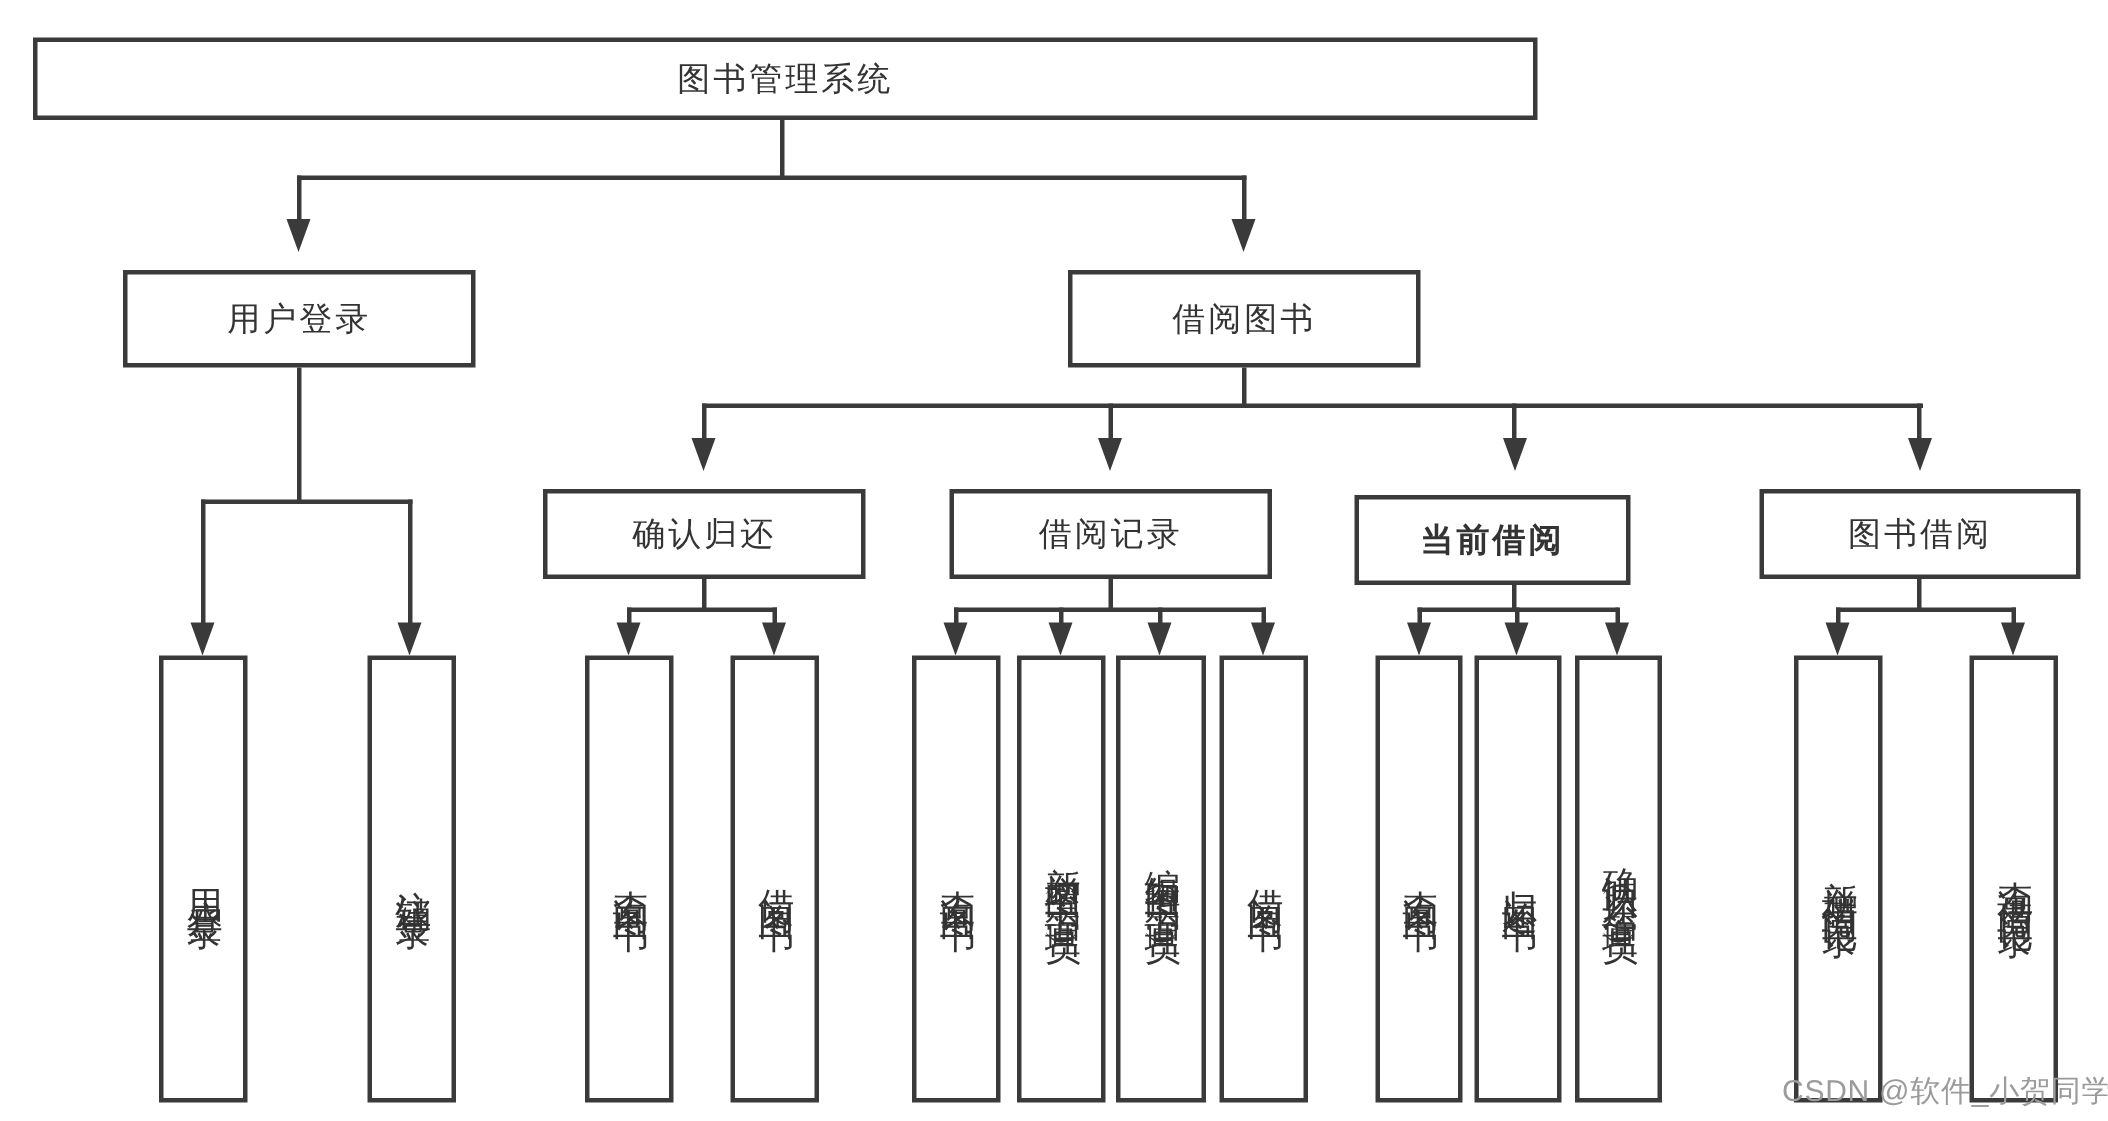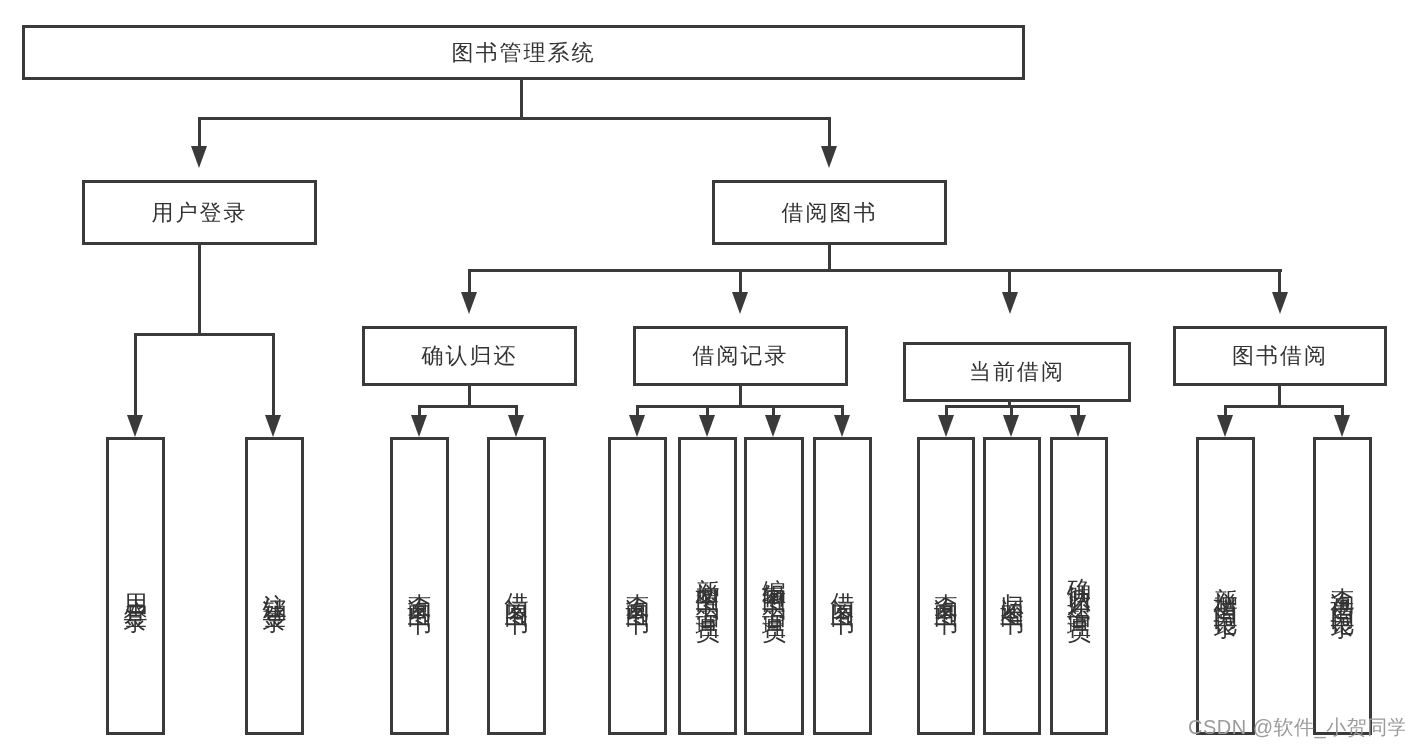--- a/index.html
+++ b/index.html
@@ -87,21 +87,21 @@
   <div class="ah" style="left:461px; top:292px;"></div>
   <div class="vl" style="left:739px; top:269px; height:25px;"></div>
   <div class="ah" style="left:732px; top:292px;"></div>
   <div class="vl" style="left:1008px; top:269px; height:25px;"></div>
   <div class="ah" style="left:1002px; top:292px;"></div>
   <div class="vl" style="left:1278px; top:269px; height:25px;"></div>
   <div class="ah" style="left:1272px; top:292px;"></div>
 
   <div class="box" style="left:362px; top:314px; width:215px; height:60px;">确认归还</div>
   <div class="box" style="left:633px; top:314px; width:215px; height:60px;">借阅记录</div>
-  <div class="box" style="left:903px; top:330px; width:228px; height:60px;">当前借阅</div>
+  <div class="box" style="left:903px; top:318px; width:184px; height:60px;font-weight:bold;">当前借阅</div>
   <div class="box" style="left:1173px; top:314px; width:214px; height:60px;">图书借阅</div>
 
   <div class="vl" style="left:198px; top:233px; height:103px;"></div>
   <div class="hl" style="left:134px; top:333px; width:141px;"></div>
   <div class="vl" style="left:134px; top:333px; height:84px;"></div>
   <div class="ah" style="left:127px; top:415px;"></div>
   <div class="vl" style="left:272px; top:333px; height:84px;"></div>
   <div class="ah" style="left:265px; top:415px;"></div>
 
   <div class="vl" style="left:468px; top:374px; height:34px;"></div>

